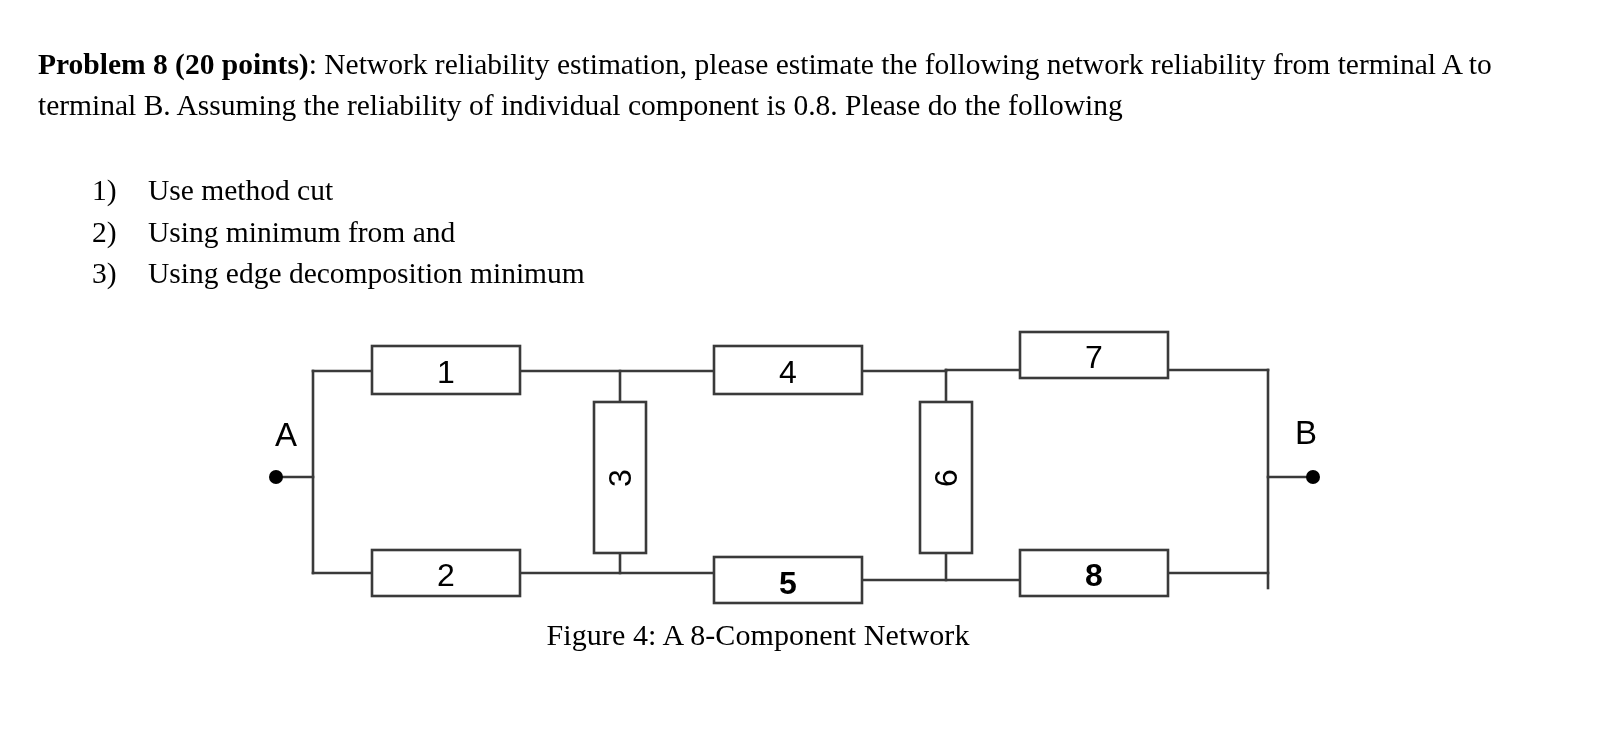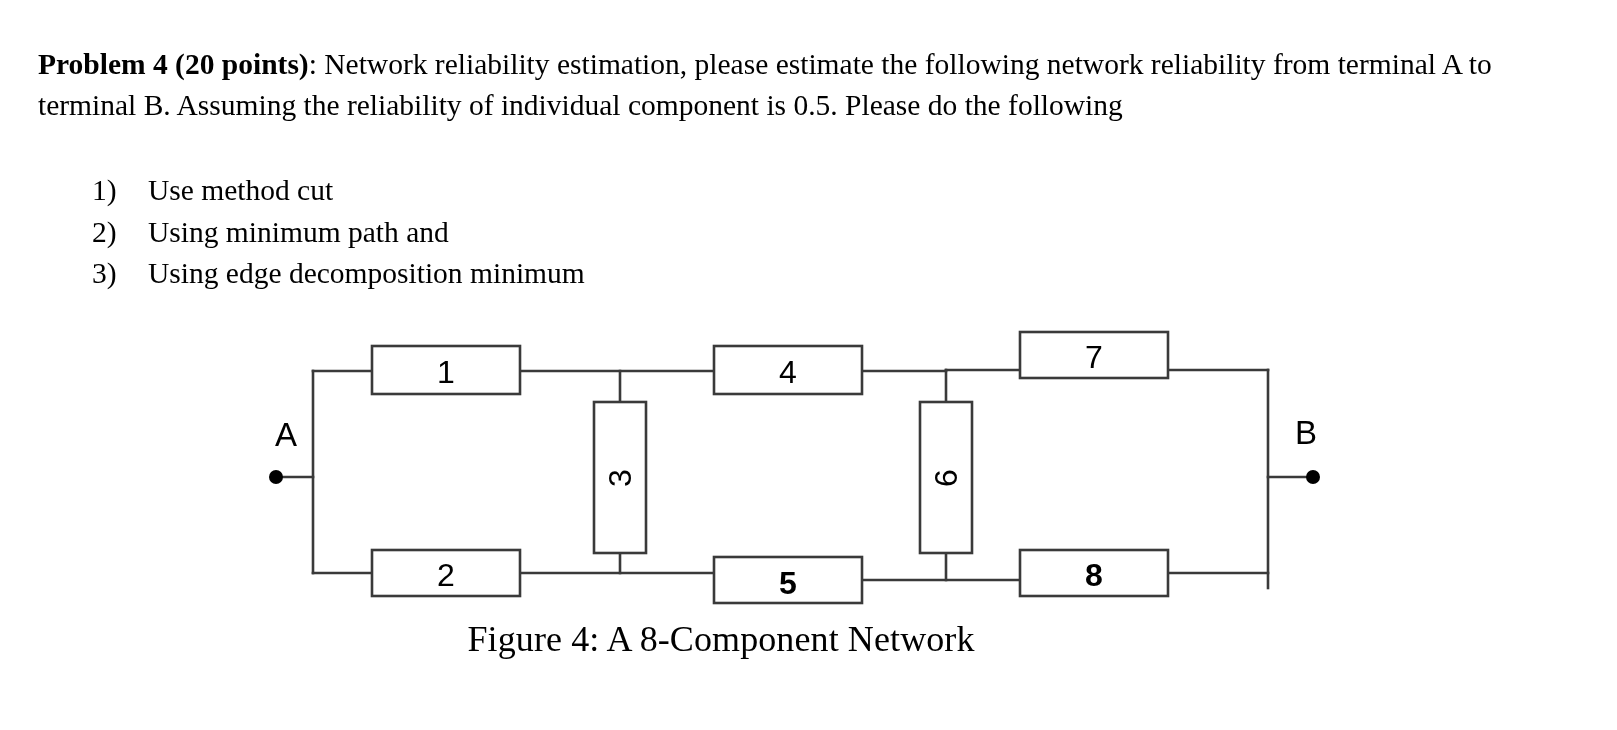--- a/index.html
+++ b/index.html
@@ -61,41 +61,42 @@
     display: block;
     width: 1617px;
     height: 330px;
   }
   .caption {
     position: absolute;
     left: 0;
     top: 318px;
     width: 1442px;
     text-align: center;
-    font-size: 36px;
+    font-size: 30px;
     letter-spacing: 0.1px;
+    padding-left: 37px;
   }
 </style>
 </head>
 <body>
 
 <div class="page">
 
   <div class="prose">
-    <span class="strong">Problem 4 (20 points)</span><span>: Network reliability estimation, please estimate the following network reliability from terminal A to terminal B. Assuming the reliability of individual component is 0.5. Please do the following</span>
+    <span class="strong">Problem 8 (20 points)</span><span>: Network reliability estimation, please estimate the following network reliability from terminal A to terminal B. Assuming the reliability of individual component is 0.8. Please do the following</span>
   </div>
 
   <div class="list">
     <div class="list-row">
       <span class="list-marker">1)</span>
       <span class="list-text">Use method cut</span>
     </div>
     <div class="list-row">
       <span class="list-marker">2)</span>
-      <span class="list-text">Using minimum path and</span>
+      <span class="list-text">Using minimum from and</span>
     </div>
     <div class="list-row">
       <span class="list-marker">3)</span>
       <span class="list-text">Using edge decomposition minimum</span>
     </div>
   </div>
 
   <div class="figure-wrap">
 
     <svg class="netdiag" viewBox="0 0 1617 330" xmlns="http://www.w3.org/2000/svg">

